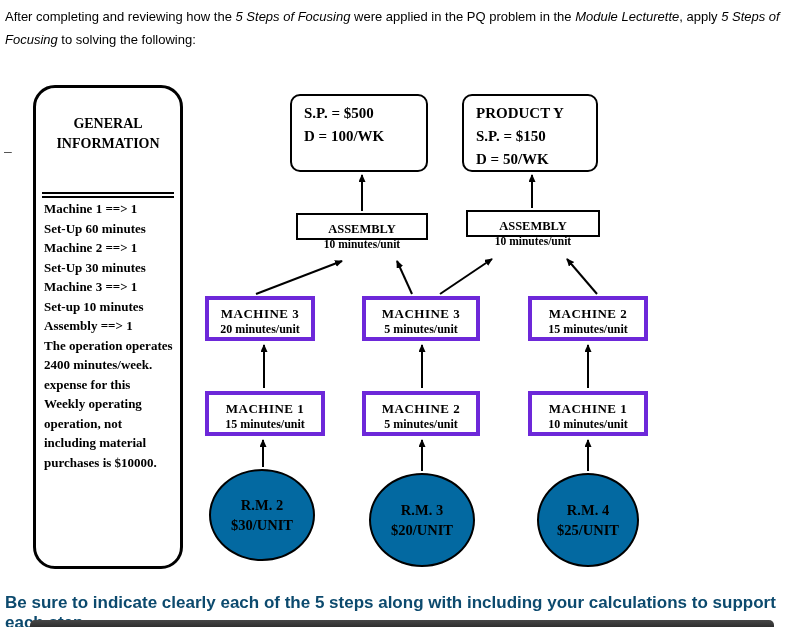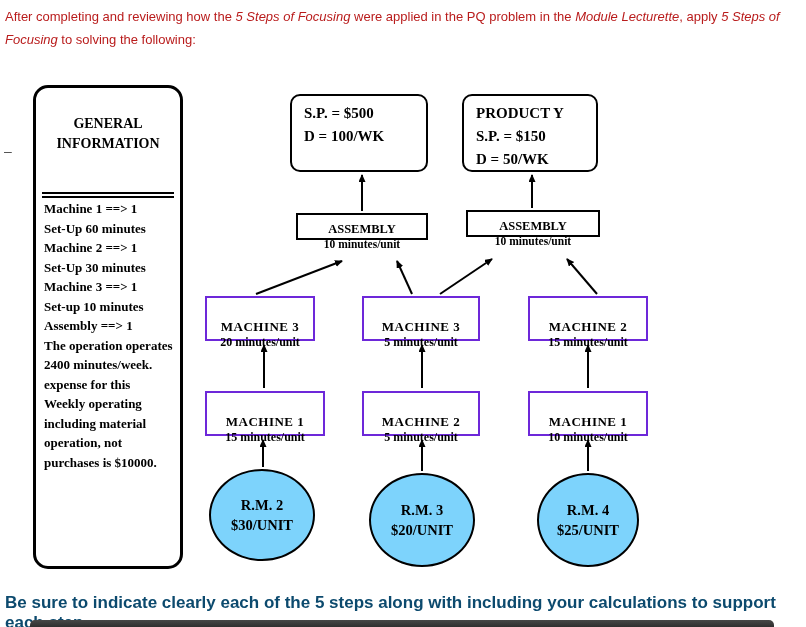--- a/index.html
+++ b/index.html
@@ -1,56 +1,56 @@
 <!DOCTYPE html>
 <html><head>
 <meta charset="utf-8">
 <style>
   html,body{margin:0;padding:0;background:#fff;}
   .page{position:relative;width:806px;height:627px;background:#fff;overflow:hidden;
         font-family:"Liberation Sans",sans-serif;}
   
   .intro{position:absolute;top:0;left:5px;width:794px;margin:0;padding-top:5px;
-         font-size:13px;line-height:23px;color:#b91c1c;}
+         font-size:13px;line-height:23px;color:#000000;}
   .intro em{font-style:italic;}
   
   .diagram{position:absolute;top:85px;left:0;width:806px;height:492px;}
   .serif{font-family:"Liberation Serif","DejaVu Serif",serif;font-weight:bold;color:#000;}
   .dash{position:absolute;left:4px;top:58px;color:#555;font-size:14px;}
   
   .gi-box{position:absolute;left:33px;top:0;width:150px;height:484px;border:3px solid #000;
-          border-radius:15px;background:#fff;box-sizing:border-box;}
+          border-radius:22px;background:#fff;box-sizing:border-box;}
   .gi-title{margin-top:26px;text-align:center;font-size:14px;line-height:20px;}
   .gi-rule{width:132px;margin:38px auto 0;height:2px;border-top:2px solid #000;border-bottom:2px solid #000;}
   .gi-body{margin-top:1px;padding-left:8px;font-size:13px;line-height:19.5px;white-space:nowrap;}
   
   .product{position:absolute;top:9px;height:78px;border:2px solid #000;border-radius:10px;
            background:#fff;box-sizing:border-box;padding:6px 0 0 12px;font-size:15px;line-height:23px;}
   .product-x{left:290px;width:138px;}
   .product-y{left:462px;width:136px;}
   
   .assembly{position:absolute;height:27px;border:2px solid #000;background:#fff;box-sizing:border-box;
             text-align:center;padding-top:7px;}
   .assembly-left{left:296px;top:128px;width:132px;}
   .assembly-right{left:466px;top:125px;width:134px;}
   .assembly .t{font-size:12.5px;line-height:15px;}
   .assembly .r{font-size:11.5px;line-height:15px;}
   
-  .machine{position:absolute;height:45px;border:2px solid #6d28d9;background:#fff;box-sizing:border-box;
-           text-align:center;padding-top:20px;}
+  .machine{position:absolute;height:45px;border:4px solid #6d28d9;background:#fff;box-sizing:border-box;
+           text-align:center;padding-top:5px;}
   .m-r1{top:211px;}
   .m-r2{top:306px;}
   .m-c1a{left:205px;width:110px;}
   .m-c1b{left:205px;width:120px;}
   .m-c2{left:362px;width:118px;}
   .m-c3{left:528px;width:120px;}
   .machine .t{font-size:13px;line-height:17px;letter-spacing:.5px;}
   .machine .r{font-size:12px;line-height:15px;}
   
-  .rm{position:absolute;border:2px solid #000;border-radius:50%;background:#7dd3fc;box-sizing:border-box;
+  .rm{position:absolute;border:2px solid #000;border-radius:50%;background:#0369a1;box-sizing:border-box;
       display:flex;flex-direction:column;align-items:center;justify-content:center;
       font-size:14.5px;line-height:20px;}
   .rm2{left:209px;top:384px;width:106px;height:92px;}
   .rm3{left:369px;top:388px;width:106px;height:94px;}
   .rm4{left:537px;top:388px;width:102px;height:94px;}
   
   .arrows{position:absolute;left:0;top:0;pointer-events:none;}
   .arrows line{stroke:#000;stroke-width:2;}
   
   .footer{position:absolute;top:593px;left:5px;margin:0;font-weight:bold;font-size:17px;color:#0c4a6e;}
@@ -82,22 +82,22 @@
         <div>Set-Up 60 minutes</div>
         <div>Machine 2 ==&gt; 1</div>
         <div>Set-Up 30 minutes</div>
         <div>Machine 3 ==&gt; 1</div>
         <div>Set-up 10 minutes</div>
         <div>Assembly ==&gt; 1</div>
         <div>The operation operates</div>
         <div>2400 minutes/week.</div>
         <div>expense for this</div>
         <div>Weekly operating</div>
+        <div>operation, not</div>
         <div>including material</div>
-        <div>operation, not</div>
         <div>purchases is $10000.</div>
       </div>
     </div>
 
     <div class="product product-x serif">
       <div>S.P. = $500</div>
       <div>D = 100/WK</div>
     </div>
     <div class="product product-y serif">
       <div>PRODUCT Y</div>

